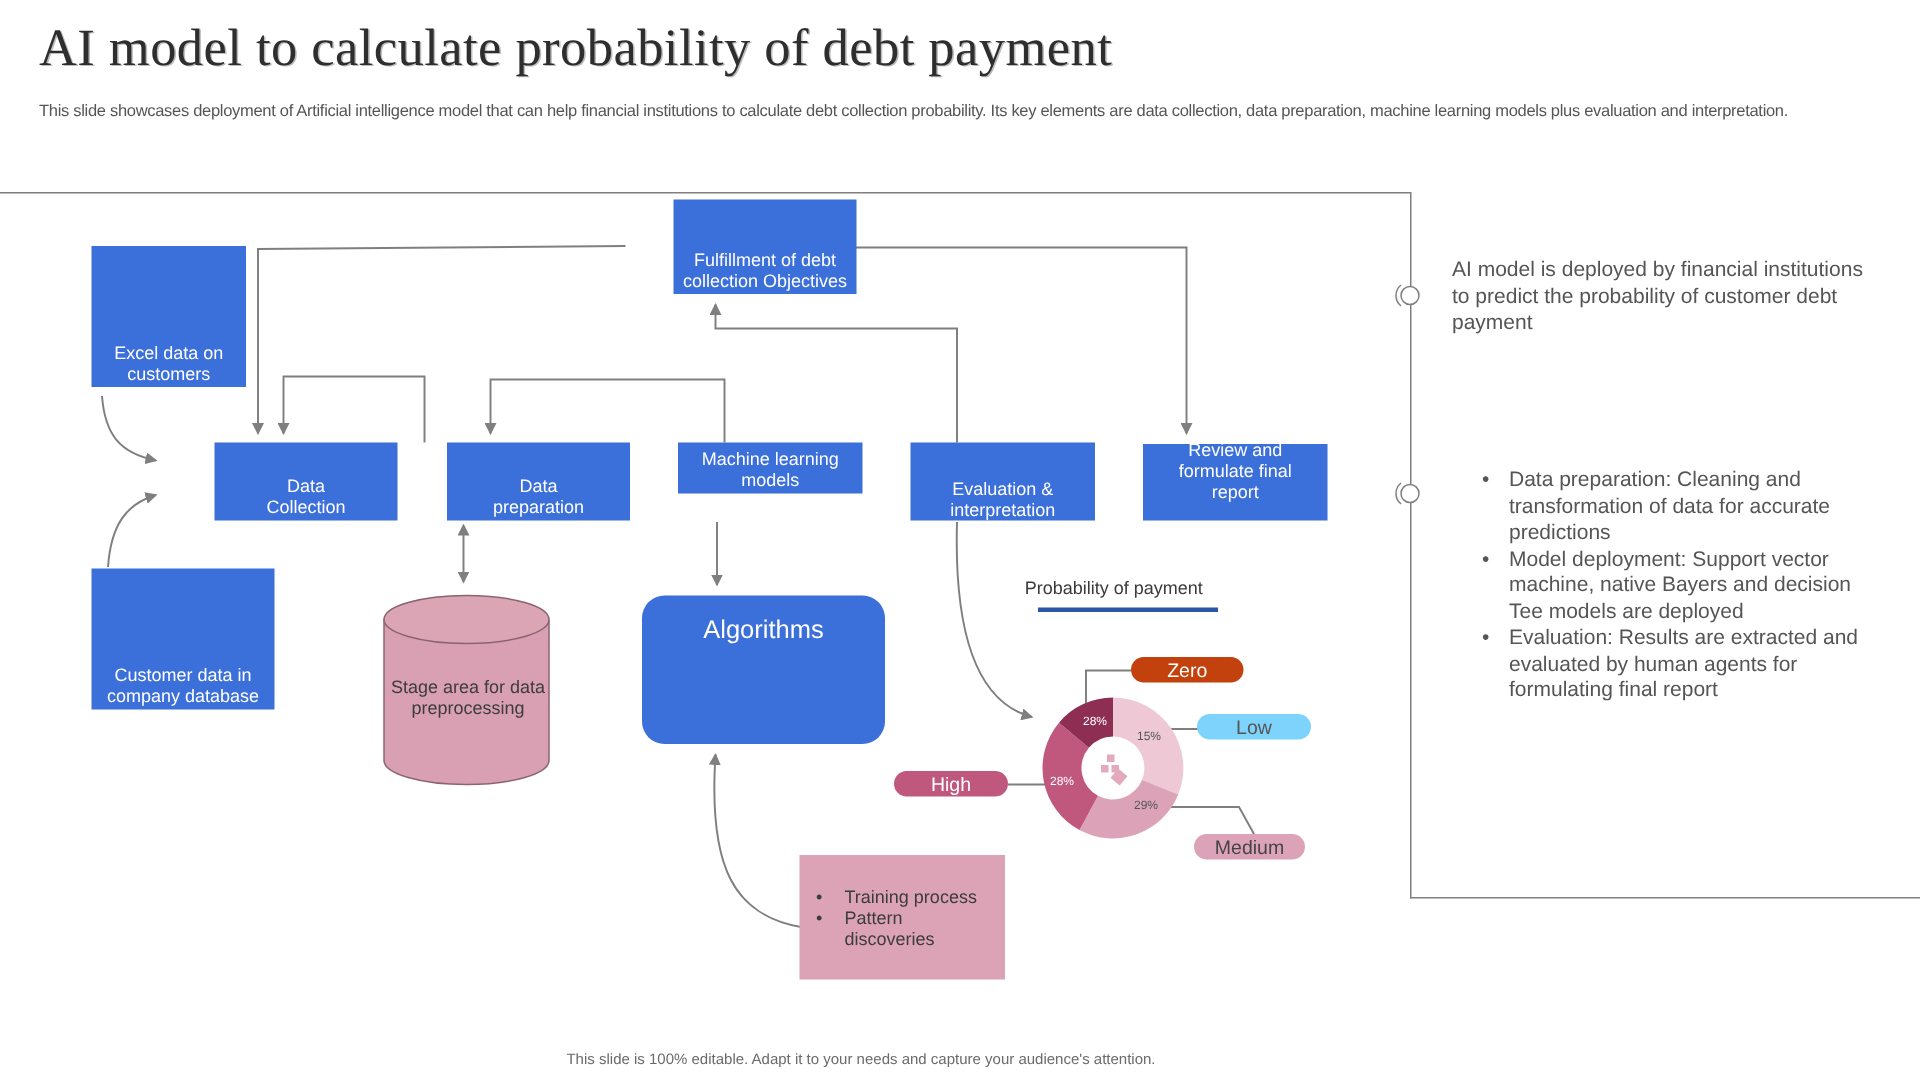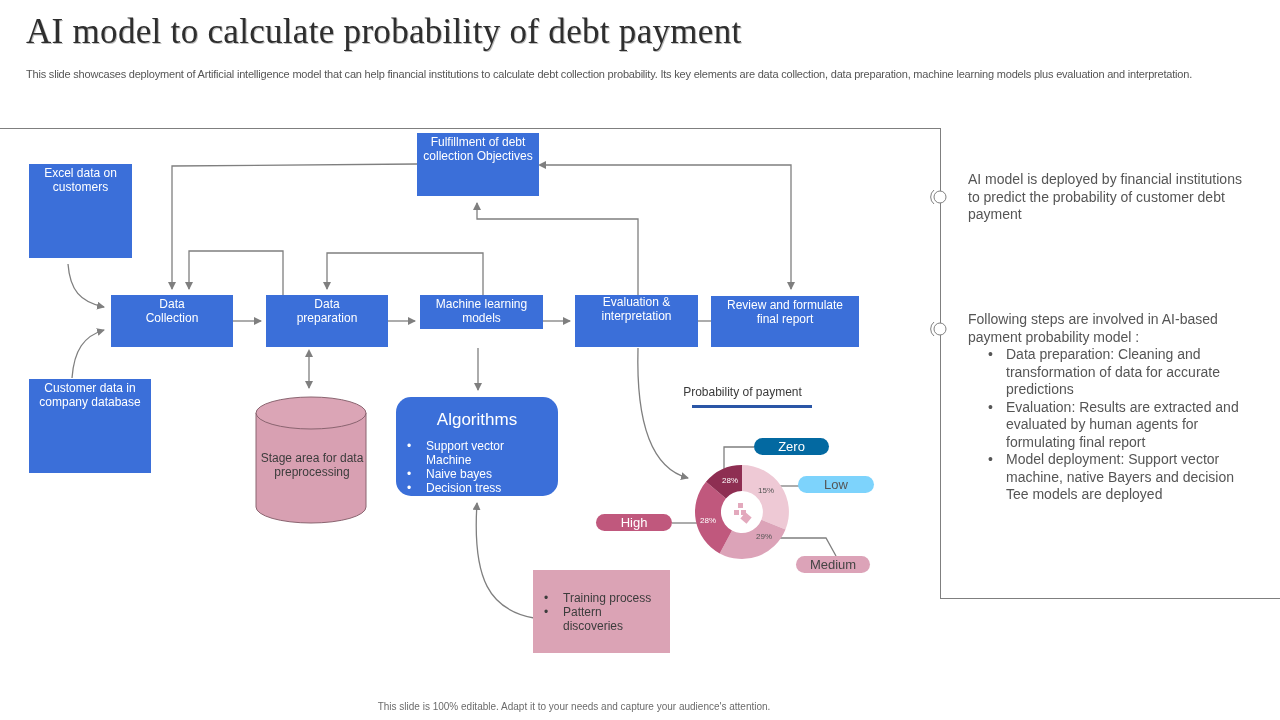--- a/index.html
+++ b/index.html
@@ -5,22 +5,22 @@
   html, body { margin:0; padding:0; }
   body { width:1280px; height:720px; position:relative; background:#ffffff; overflow:hidden;
          font-family:"Liberation Sans", sans-serif; color:#3a3a3a; }
   .abs { position:absolute; }
   .title { left:26px; top:12px; font-family:"Liberation Serif", serif; font-size:35px; color:#2e2e2e;
            letter-spacing:0.3px; text-shadow:1px 1px 0 #bdbdbd; white-space:nowrap; }
   .subtitle { left:26px; top:67px; width:1200px; font-size:11px; line-height:14px; color:#555; letter-spacing:-0.2px; }
   .frame-top { left:0; top:128px; width:940px; height:1px; background:#7f7f7f; }
   .frame-right { left:940px; top:128px; width:1px; height:471px; background:#7f7f7f; }
   .frame-bottom { left:940px; top:598px; width:340px; height:1px; background:#7f7f7f; }
-  .box { position:absolute; background:#3b6fd9; color:#fff; display:flex; align-items:flex-start; justify-content:center;
-         text-align:center; font-size:12px; line-height:14px; box-sizing:border-box; padding:2px 6px; }
+  .box { position:absolute; background:#3b6fd9; color:#fff; display:flex; align-items:flex-end; justify-content:center;
+         text-align:center; font-size:12px; line-height:14px; box-sizing:border-box; padding:2px 6px;margin-left:32px; }
   .pinkbox { position:absolute; background:#dba3b5; color:#3c3c3c; font-size:12px; line-height:14px; box-sizing:border-box; }
   .algo-title { font-size:17px; text-align:center; margin-top:16px; }
   .algo-list, .train-list { list-style:none; margin:10px 0 0 0; padding:0 0 0 5px; text-align:left; }
   .algo-list li, .train-list li { position:relative; padding-left:19px; font-size:12px; line-height:14px; }
   .algo-list li::before, .train-list li::before { content:"•"; position:absolute; left:0; }
   .cyl-label { position:absolute; left:258px; top:451px; width:108px; text-align:center; font-size:12px; line-height:14px; color:#3c3c3c; }
   .prob-title { left:670px; top:385px; width:145px; text-align:center; font-size:12px; color:#3a3a3a; }
   .prob-underline { left:692px; top:405px; width:120px; height:3px; background:#2a56a6; }
   .pill { position:absolute; border-radius:10px; height:17px; font-size:13px; line-height:17px; text-align:center; }
   .pct { position:absolute; font-size:8px; }
@@ -119,67 +119,61 @@
 </div>
 <div class="box" style="left:266px;top:295px;width:122px;height:52px;padding:2px 30px;">
   <span>Data preparation</span>
 </div>
 <div class="box" style="left:420px;top:295px;width:123px;height:34px;">
   <span>Machine learning models</span>
 </div>
 <div class="box" style="left:575px;top:295px;width:123px;height:52px;padding:0 16px;">
   <span>Evaluation &amp; interpretation</span>
 </div>
-<div class="box" style="left:711px;top:296px;width:148px;height:51px;padding:2px 14px;">
+<div class="box" style="left:730px;top:296px;width:123px;height:51px;padding:12px 14px;">
   <span>Review and formulate final report</span>
 </div>
 
 <div class="cyl-label">Stage area for data preprocessing</div>
 
 <div class="box" style="left:396px;top:397px;width:162px;height:99px;display:block;padding:0 6px;border-radius:15px;">
   <div class="algo-title">Algorithms</div>
-  <ul class="algo-list" style="margin-top:12px;">
-    <li>Support vector Machine</li>
-    <li>Naive bayes</li>
-    <li>Decision tress</li>
-  </ul>
 </div>
 
 <div class="pinkbox" style="left:533px;top:570px;width:137px;height:83px;padding:21px 6px 0 6px;">
   <ul class="train-list" style="margin:0;">
     <li>Training process</li>
     <li>Pattern discoveries</li>
   </ul>
 </div>
 
 <div class="abs prob-title">Probability of payment</div>
 <div class="abs prob-underline"></div>
 
 <div class="pct" style="left:722px;top:476px;color:#fff;">28%</div>
 <div class="pct" style="left:758px;top:486px;color:#555;">15%</div>
 <div class="pct" style="left:756px;top:532px;color:#555;">29%</div>
 <div class="pct" style="left:700px;top:516px;color:#fff;">28%</div>
 
-<div class="pill" style="left:754px;top:438px;width:75px;background:#0369a1;color:#fff;">Zero</div>
+<div class="pill" style="left:754px;top:438px;width:75px;background:#c2410c;color:#fff;">Zero</div>
 <div class="pill" style="left:798px;top:476px;width:76px;background:#7dd3fc;color:#555;">Low</div>
 <div class="pill" style="left:796px;top:556px;width:74px;background:#dca3b8;color:#444;">Medium</div>
 <div class="pill" style="left:596px;top:514px;width:76px;background:#c0587d;color:#fff;">High</div>
 
 <svg class="lines" width="1280" height="720" style="pointer-events:none;">
   <g stroke="#7f7f7f" fill="#fff" stroke-width="1">
     <circle cx="940" cy="197" r="6"></circle>
     <path d="M934,190 A9,9 0 0 0 934,204" fill="none"></path>
     <circle cx="940" cy="329" r="6"></circle>
     <path d="M934,322 A9,9 0 0 0 934,336" fill="none"></path>
   </g>
 </svg>
 
 <div class="right-text" style="top:171px;">AI model is deployed by financial institutions to predict the probability of customer debt payment</div>
 <div class="right-text" style="top:311px;">
-  <div>Following steps are involved  in AI-based payment probability  model :</div>
   <ul class="right-list">
     <li>Data preparation: Cleaning  and transformation of data for accurate predictions</li>
+    <li>Model  deployment: Support vector machine, native  Bayers and decision Tee models are deployed</li>
     <li>Evaluation:  Results are extracted and evaluated  by human agents for formulating final report</li>
-    <li>Model  deployment: Support vector machine, native  Bayers and decision Tee models are deployed</li>
   </ul>
 </div>
 
 <div class="abs footer">This slide is 100% editable.  Adapt it to your needs and capture your audience's attention.</div>
 
 </body></html>

